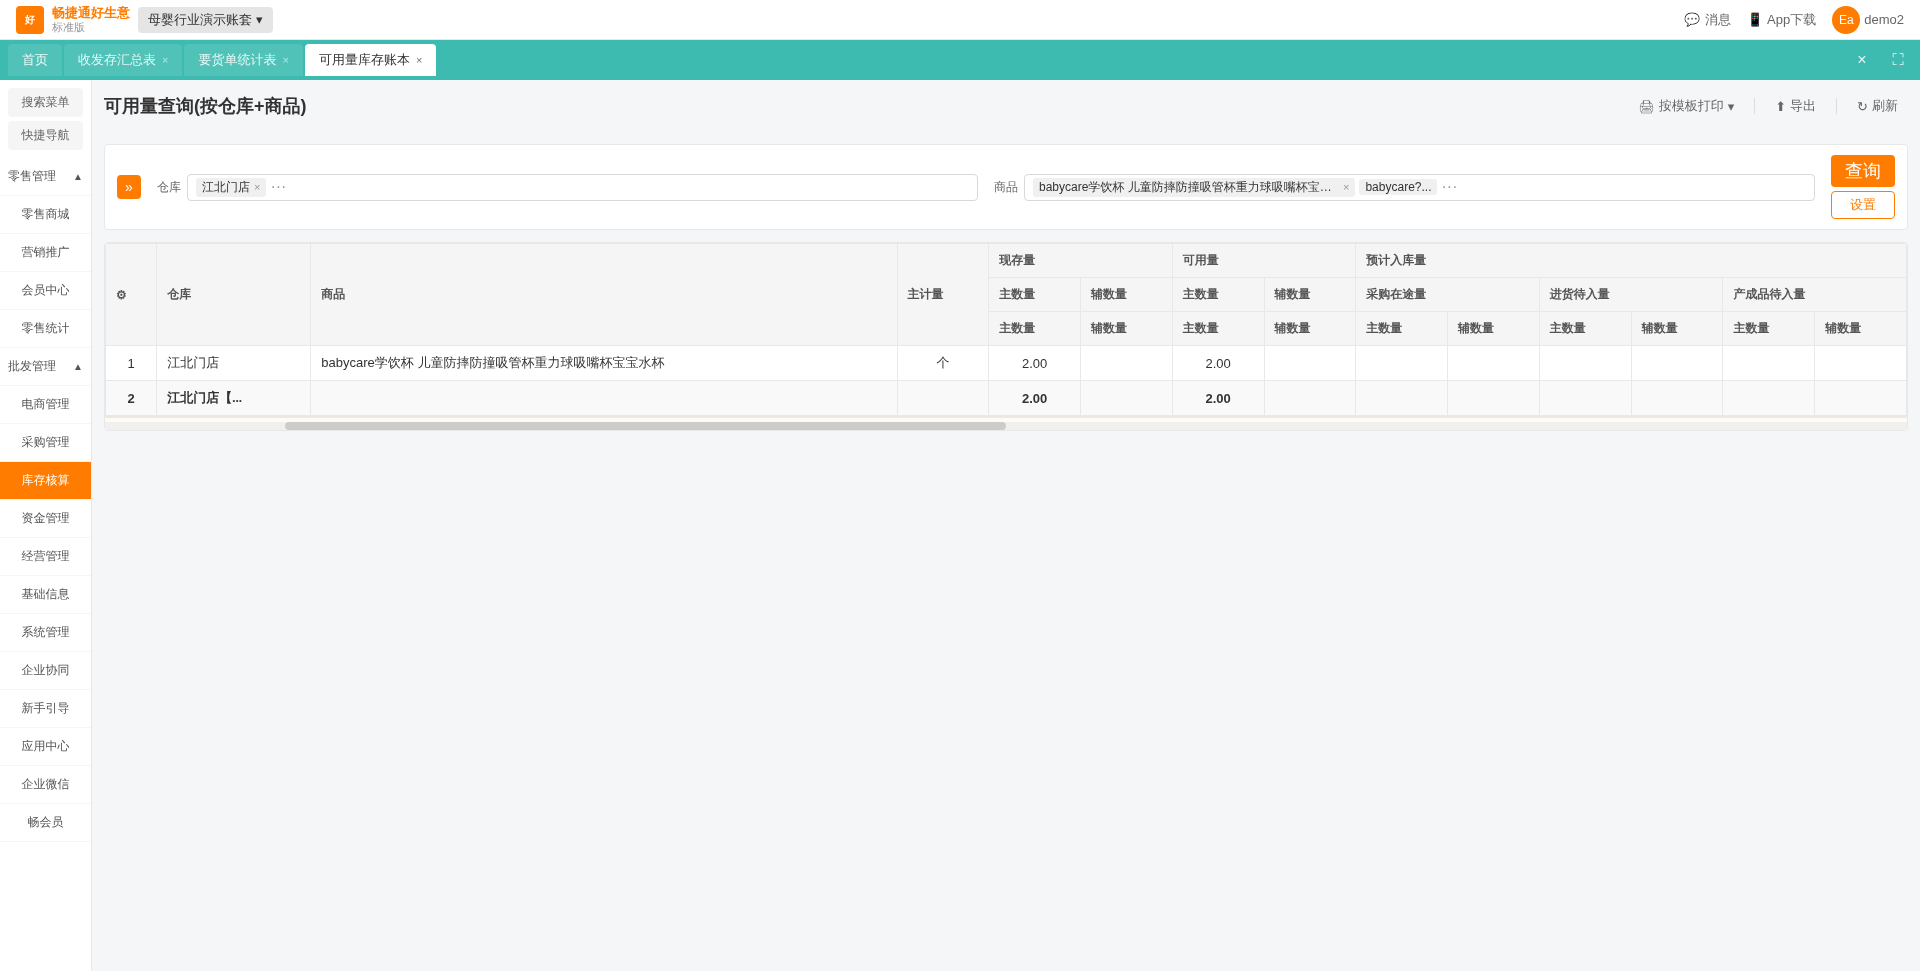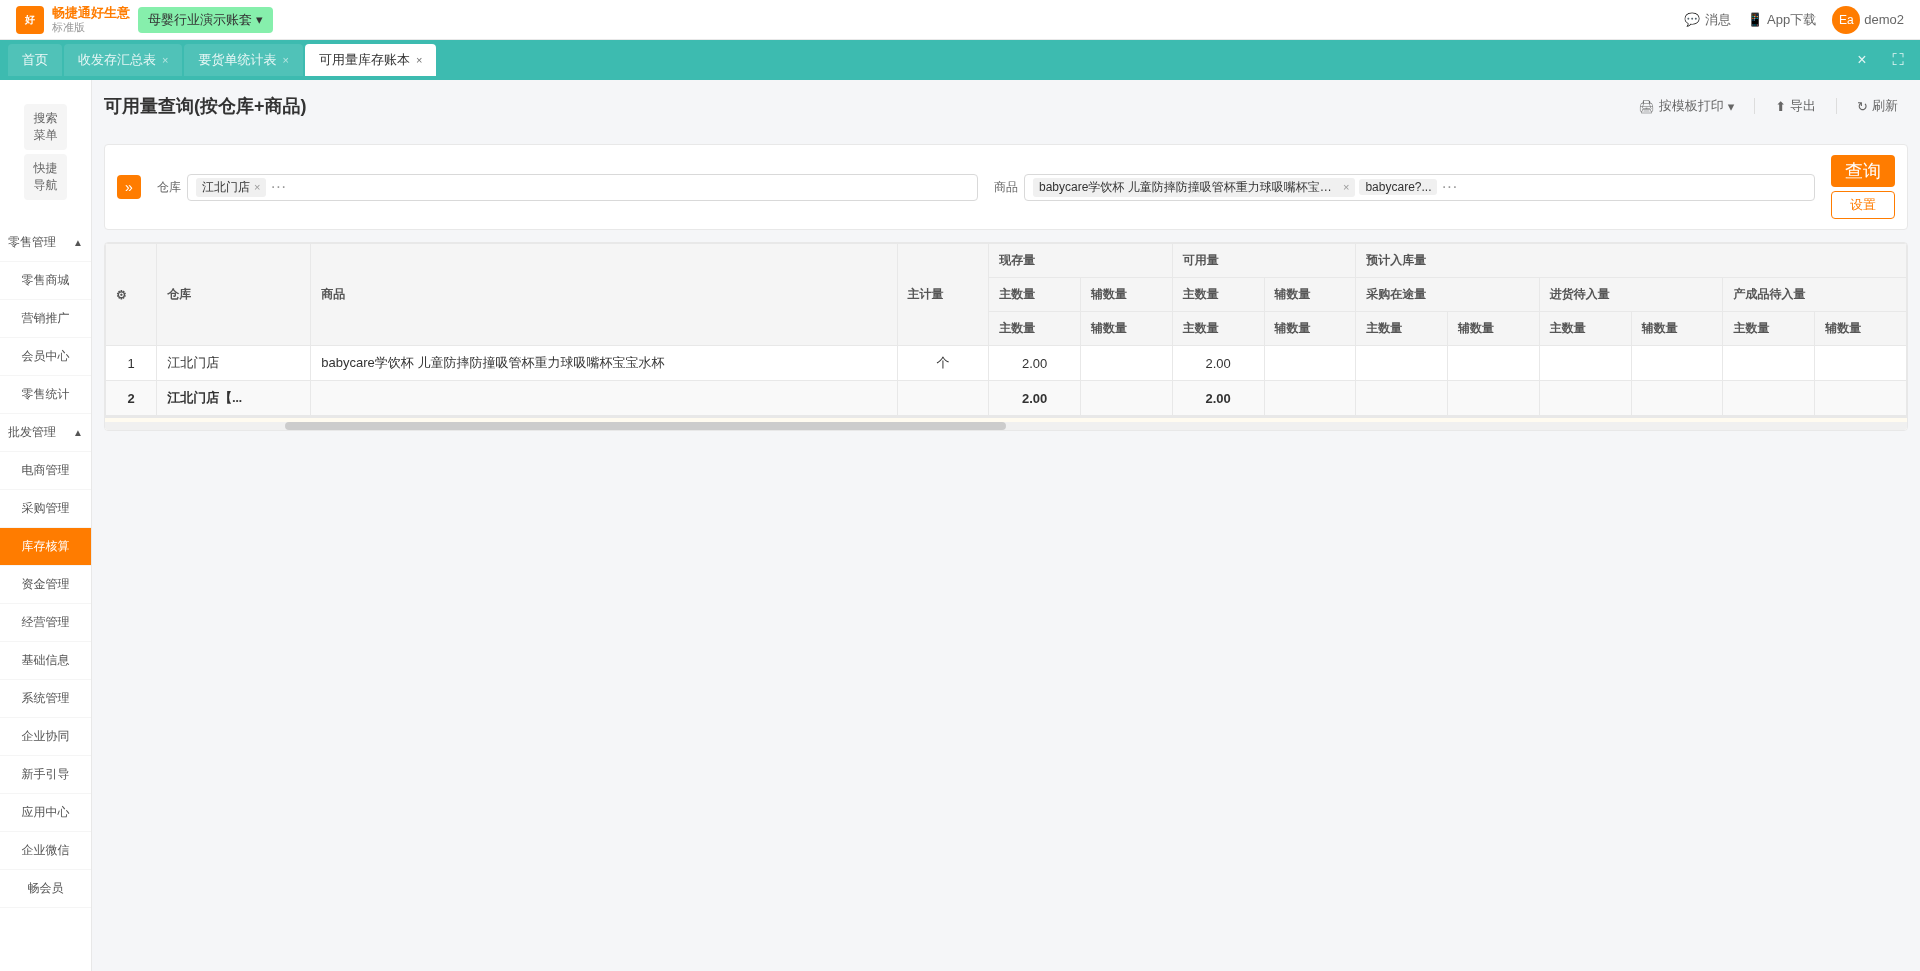--- a/index.html
+++ b/index.html
@@ -6,21 +6,21 @@
     body { font-family: 'Microsoft YaHei', Arial, sans-serif; font-size: 13px; background: #f0f2f5; color: #333; display: flex; flex-direction: column; height: 971px; overflow: hidden; }
 
     
     .top-header {
       display: flex; align-items: center; justify-content: space-between;
       background: #fff; height: 40px; padding: 0 16px;
       border-bottom: 1px solid #e8e8e8; flex-shrink: 0;
     }
     .logo-area { display: flex; align-items: center; gap: 8px; }
     .logo-icon { width: 28px; height: 28px; background: #ff7c00; border-radius: 4px; display: flex; align-items: center; justify-content: center; color: #fff; font-size: 10px; font-weight: bold; }
-    .header-selector { display: flex; align-items: center; gap: 4px; font-size: 13px; color: #333; background: #86efac; padding: 4px 10px; border-radius: 4px; cursor: pointer; }
+    .header-selector { display: flex; align-items: center; gap: 4px; font-size: 13px; color: #333; background: #e5e5e5; padding: 4px 10px; border-radius: 4px; cursor: pointer; }
     .header-right { display: flex; align-items: center; gap: 16px; }
     .header-right-item { display: flex; align-items: center; gap: 4px; font-size: 13px; color: #666; cursor: pointer; }
     .avatar { width: 28px; height: 28px; border-radius: 50%; background: #ff7c00; display: flex; align-items: center; justify-content: center; color: #fff; font-size: 12px; overflow: hidden; }
 
     
     .nav-tabs {
       background: #3dbbb0; display: flex; align-items: center; height: 40px; flex-shrink: 0;
       padding: 0 8px; gap: 2px;
     }
     .nav-tab {
@@ -172,21 +172,21 @@
   </div>
   <div class="nav-right-icons">
     <div class="nav-icon-btn">×</div>
     <div class="nav-icon-btn">⛶</div>
   </div>
 </div>
 
 <div class="main-layout">
 
   <div class="sidebar">
-    <div style="padding: 24px;">
+    <div style="padding: 8px;">
       <button class="sidebar-search-btn">搜索菜单</button>
       <button class="sidebar-nav-btn">快捷导航</button>
     </div>
 
     <div class="sidebar-item has-arrow">
       <span>零售管理</span>
       <span class="arrow">▲</span>
     </div>
     <div class="sidebar-item">
       <span>零售商城</span>

